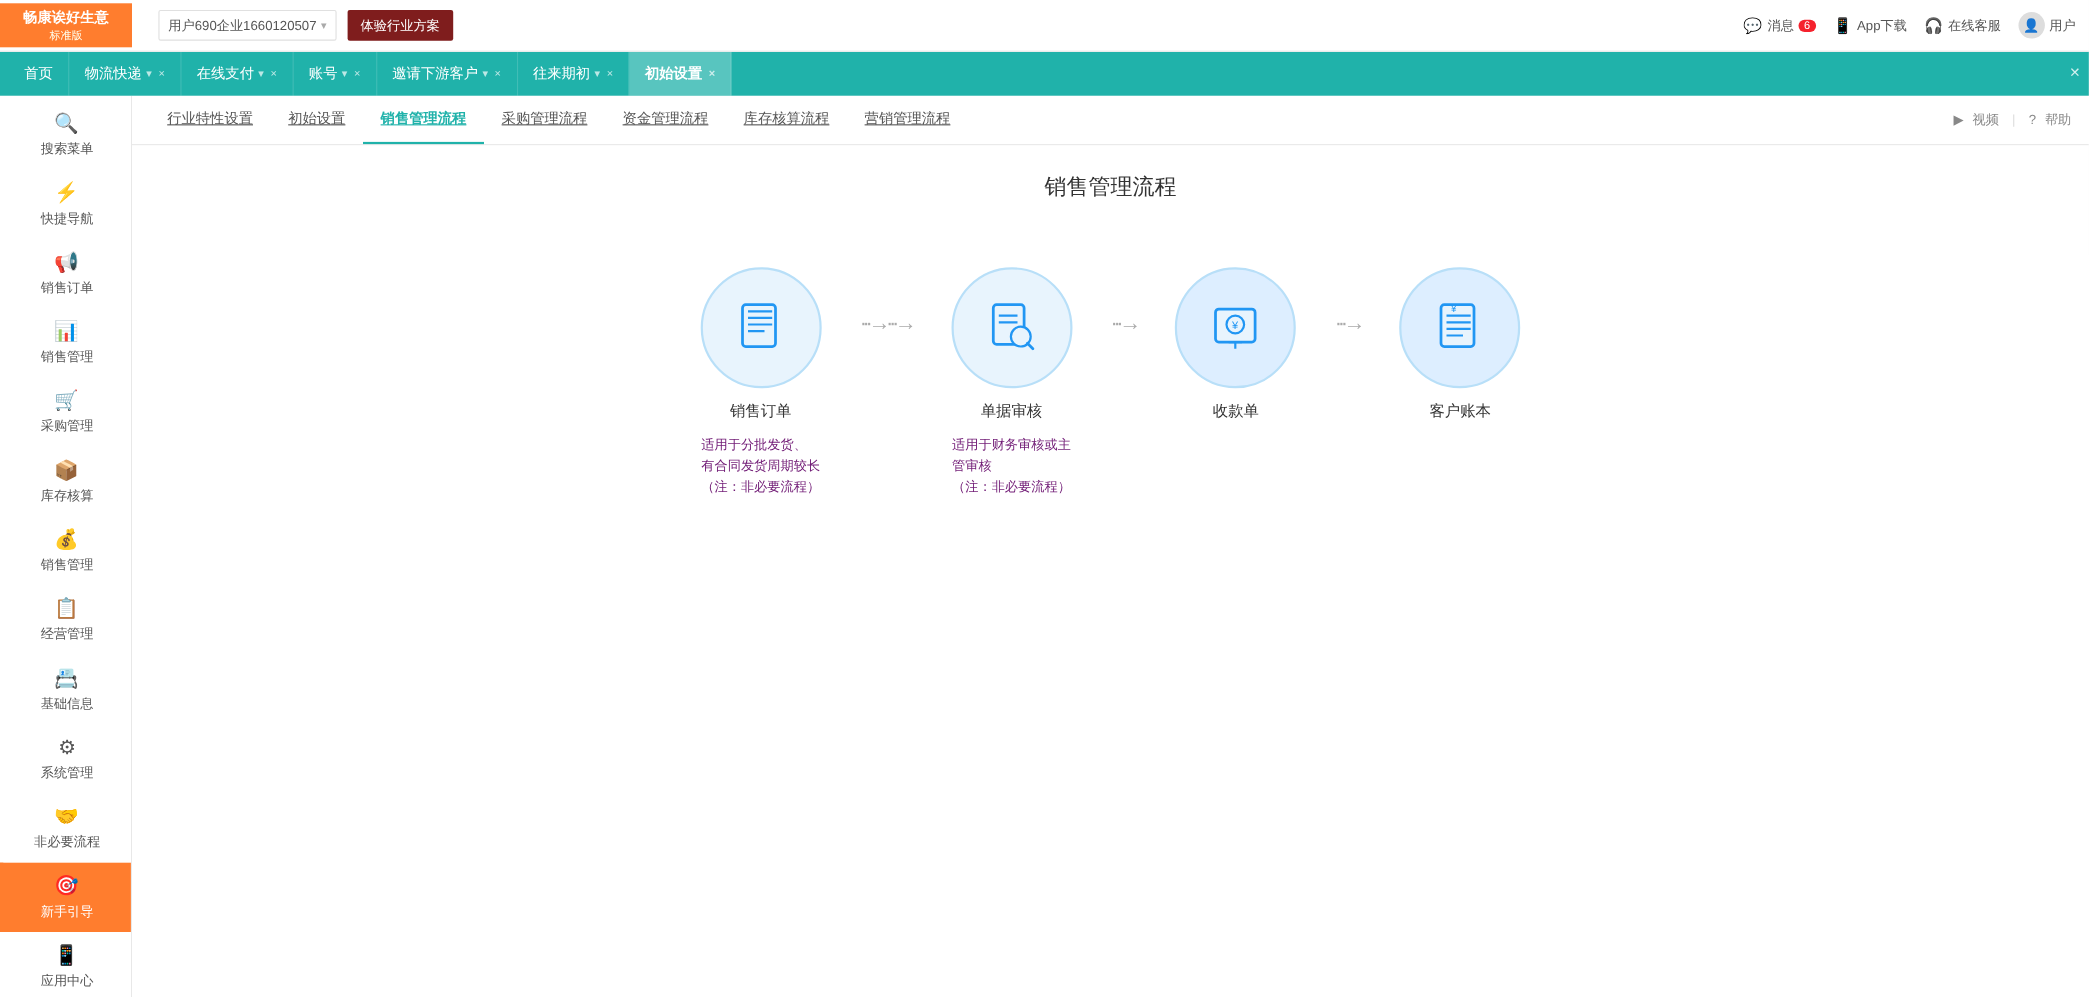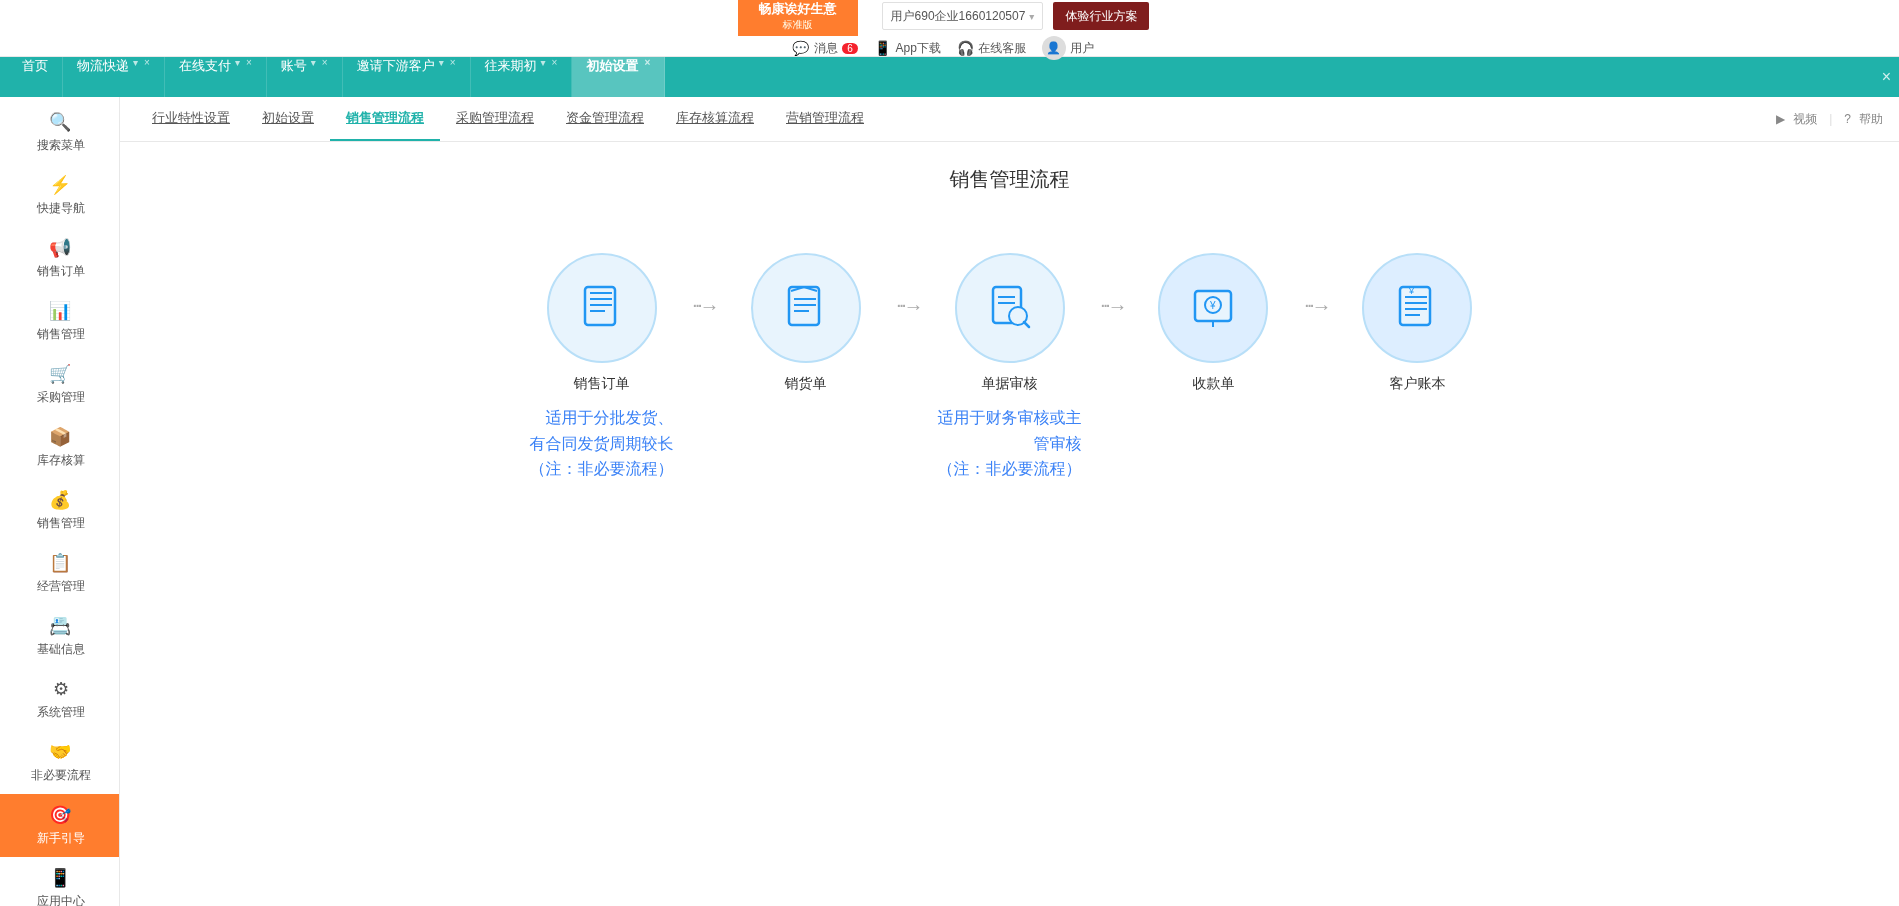--- a/index.html
+++ b/index.html
@@ -1,22 +1,22 @@
 <!DOCTYPE html>
 <html><head>
   <meta charset="utf-8">
   <style>
     * { box-sizing: border-box; margin: 0; padding: 0; }
     body { font-family: "Microsoft YaHei", "PingFang SC", sans-serif; font-size: 13px; background: #f5f5f5; color: #333; }
 
     
     .top-bar {
-      display: flex; align-items: center; justify-content: center;
-      height: 57px; background: #fff; border-bottom: 1px solid #e8e8e8;
-      padding: 0 12px 0 0; position: relative; z-index: 10; flex-direction: column;
+      display: flex; align-items: center; justify-content: space-between;
+      height: 47px; background: #fff; border-bottom: 1px solid #e8e8e8;
+      padding: 0 12px 0 0; position: relative; z-index: 10;
     }
     .top-bar-left { display: flex; align-items: center; gap: 0; }
     .logo-area {
       width: 120px; min-width: 120px; height: 40px;
       background: #ff7d2e; display: flex; flex-direction: column;
       align-items: center; justify-content: center; padding: 4px 8px;
     }
     .logo-title { color: #fff; font-size: 13px; font-weight: bold; }
     .logo-subtitle { color: #ffe; font-size: 10px; }
     .user-selector {
@@ -36,21 +36,21 @@
     .badge { background: #f5222d; color: #fff; border-radius: 8px; font-size: 10px; padding: 0 4px; min-width: 16px; text-align: center; }
     .user-avatar { display: flex; align-items: center; gap: 4px; cursor: pointer; color: #555; font-size: 12px; }
     .avatar-circle { width: 24px; height: 24px; border-radius: 50%; background: #ddd; display: flex; align-items: center; justify-content: center; }
 
     
     .nav-tabs {
       display: flex; align-items: center; background: #20b2aa; height: 40px;
       padding: 0 8px; gap: 0; position: relative;
     }
     .nav-tab {
-      display: flex; align-items: flex-start; gap: 4px; padding: 0 14px; height: 40px;
+      display: flex; align-items: center; gap: 4px; padding: 0 14px; height: 40px;
       color: #fff; cursor: pointer; font-size: 13px; white-space: nowrap;
       border-right: 1px solid rgba(255,255,255,0.15); position: relative;
     }
     .nav-tab.active { background: rgba(255,255,255,0.25); font-weight: bold; }
     .nav-tab .close-x { font-size: 10px; opacity: 0.7; margin-left: 2px; }
     .nav-tab .drop-arrow { font-size: 10px; opacity: 0.7; }
     .nav-close-all { position: absolute; right: 8px; color: #fff; cursor: pointer; font-size: 16px; opacity: 0.8; }
 
     
     .app-body { display: flex; height: calc(100vh - 80px); }
@@ -95,21 +95,21 @@
       display: flex; flex-direction: column; align-items: center; gap: 12px;
       width: 180px;
     }
     .flow-circle {
       width: 110px; height: 110px; border-radius: 50%;
       border: 2px solid #b8dff8; background: #e8f4fd;
       display: flex; align-items: center; justify-content: center;
       font-size: 40px; color: #2196F3;
     }
     .flow-name { font-size: 14px; color: #333; font-weight: 500; font-family: Liberation Serif, serif; }
-    .flow-desc { font-size: 16px; color: #3b82f6; text-align: right; line-height: 1.6; }
+    .flow-desc { font-size: 12px; color: #701a75; text-align: left; line-height: 1.6; }
     .flow-arrow {
       display: flex; align-items: center; padding-top: 40px; color: #aaa; font-size: 20px;
       letter-spacing: -4px;
     }
   </style>
 </head>
 <body>
 
 <div class="top-bar">
   <div class="top-bar-left">
@@ -293,33 +293,20 @@
             </svg>
           </div>
           <div class="flow-name">销售订单</div>
           <div class="flow-desc" style="white-space: pre-line;">适用于分批发货、
 有合同发货周期较长
 （注：非必要流程）</div>
         </div>
 
         <div class="flow-arrow">···→</div>
 
-        <div class="flow-item">
-          <div class="flow-circle">
-            <svg width="50" height="50" viewBox="0 0 50 50" fill="none">
-              <rect x="8" y="4" width="30" height="38" rx="3" stroke="#2196F3" stroke-width="2.5" fill="#e8f4fd"></rect>
-              <line x1="13" y1="16" x2="35" y2="16" stroke="#2196F3" stroke-width="2"></line>
-              <line x1="13" y1="22" x2="35" y2="22" stroke="#2196F3" stroke-width="2"></line>
-              <line x1="13" y1="28" x2="28" y2="28" stroke="#2196F3" stroke-width="2"></line>
-              <polyline points="10,8 23,4 36,8" stroke="#2196F3" stroke-width="2" fill="none"></polyline>
-            </svg>
-          </div>
-          <div class="flow-name">销货单</div>
-          <div class="flow-desc"></div>
-        </div>
 
         <div class="flow-arrow">···→</div>
 
         <div class="flow-item">
           <div class="flow-circle">
             <svg width="50" height="50" viewBox="0 0 50 50" fill="none">
               <rect x="8" y="4" width="28" height="36" rx="3" stroke="#2196F3" stroke-width="2.5" fill="#e8f4fd"></rect>
               <circle cx="33" cy="33" r="9" fill="#e8f4fd" stroke="#2196F3" stroke-width="2"></circle>
               <line x1="39" y1="39" x2="44" y2="44" stroke="#2196F3" stroke-width="2.5" stroke-linecap="round"></line>
               <line x1="13" y1="14" x2="30" y2="14" stroke="#2196F3" stroke-width="2"></line>

